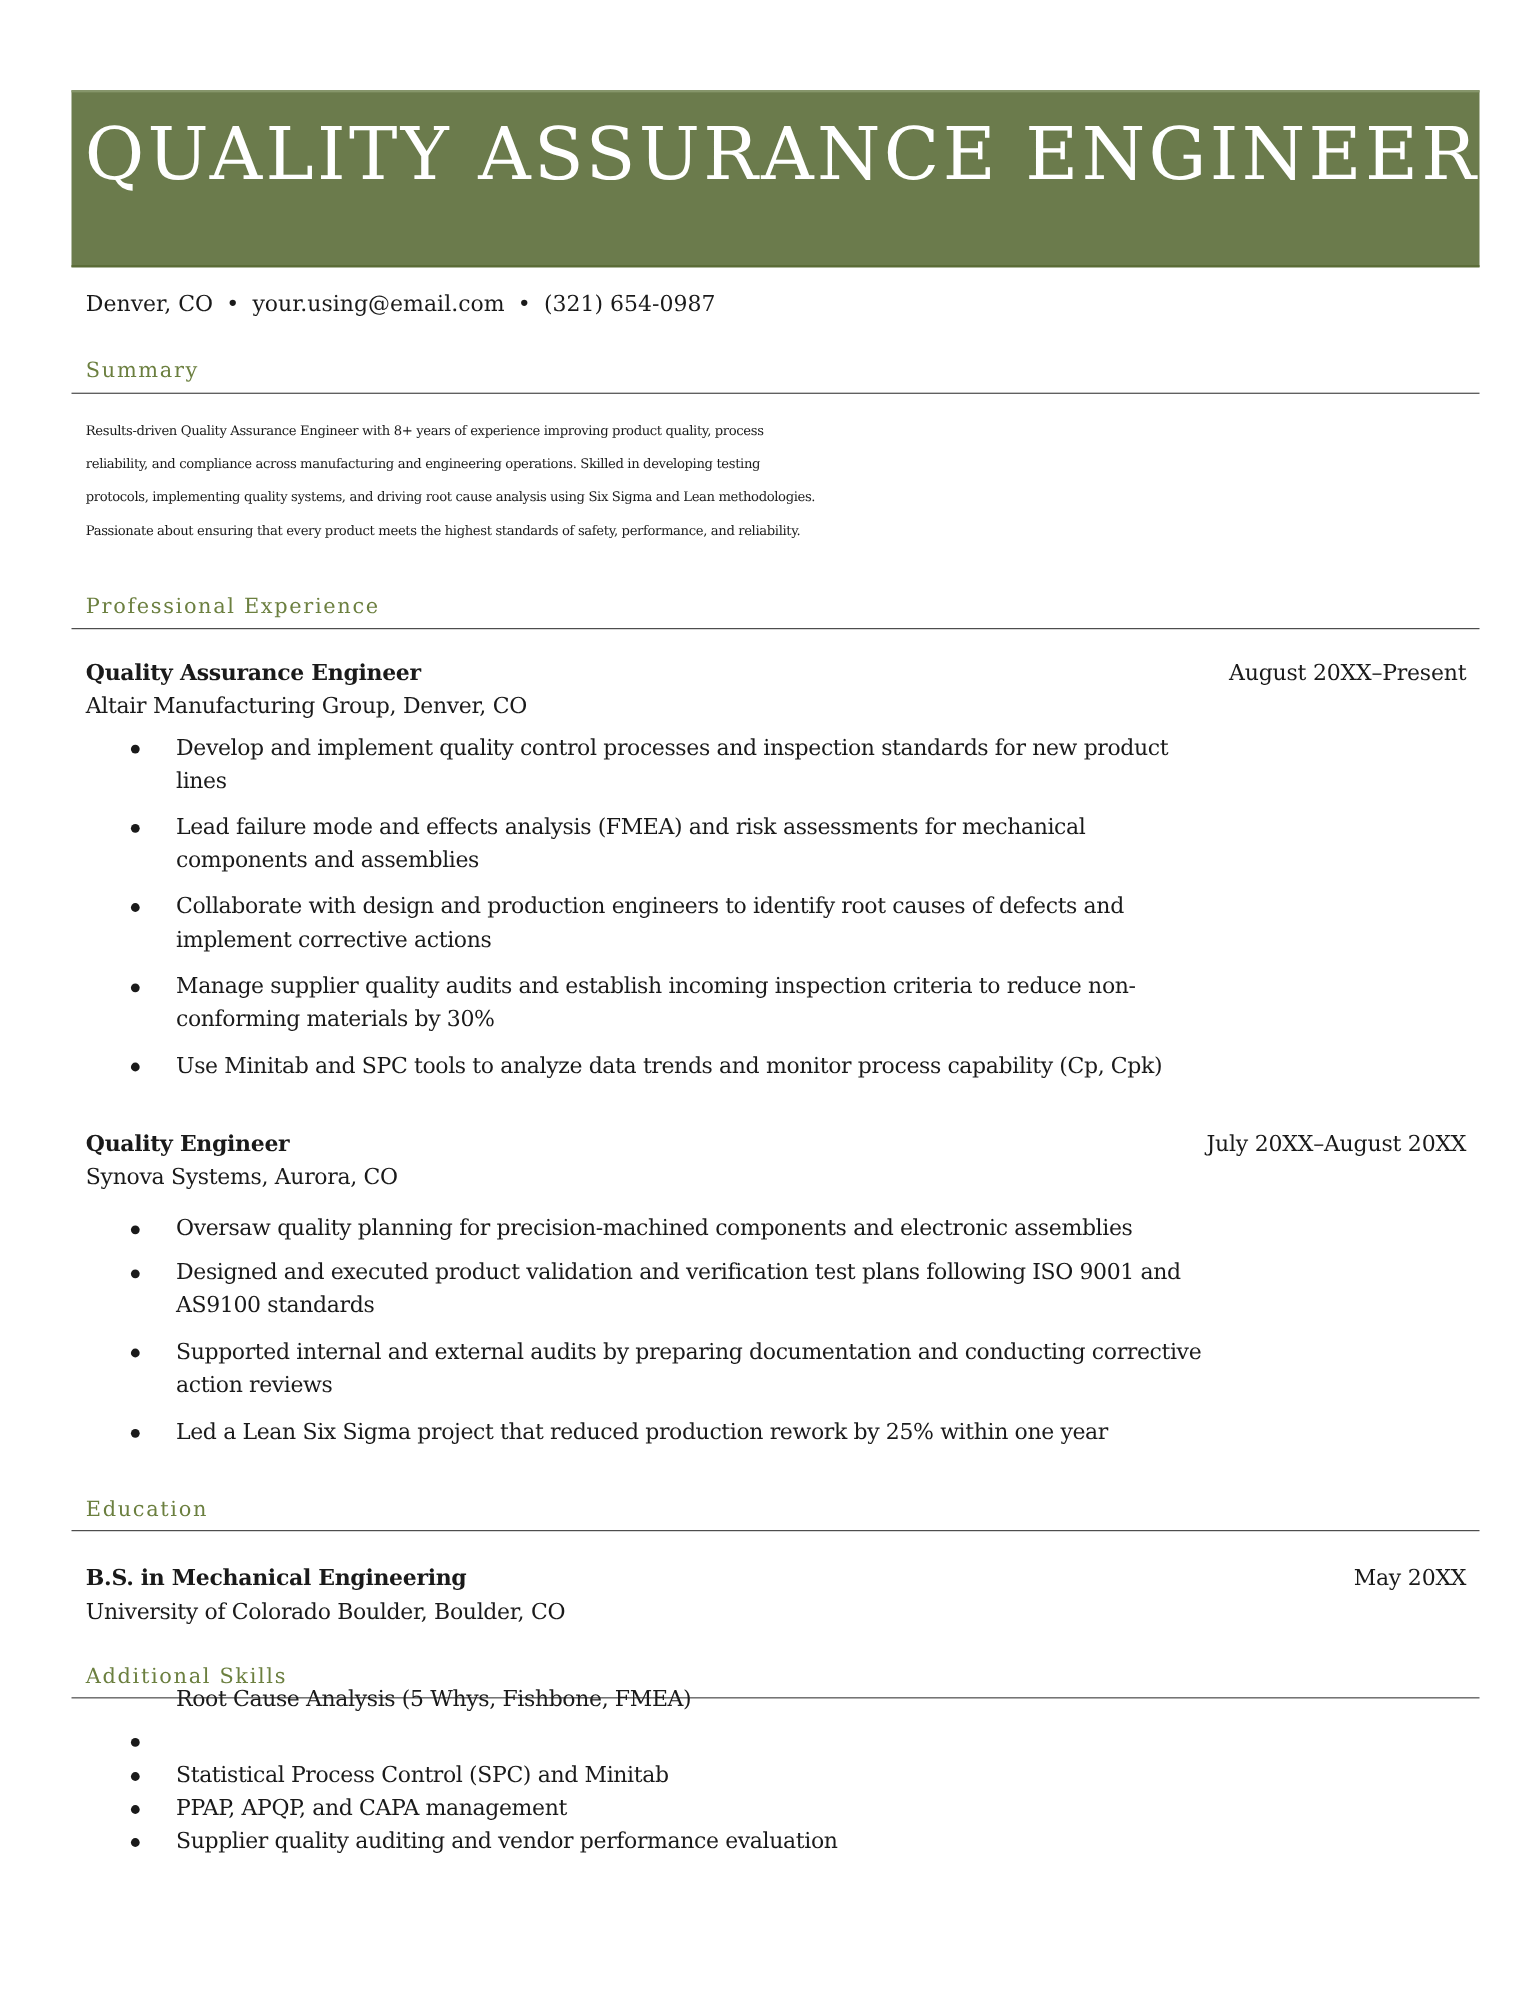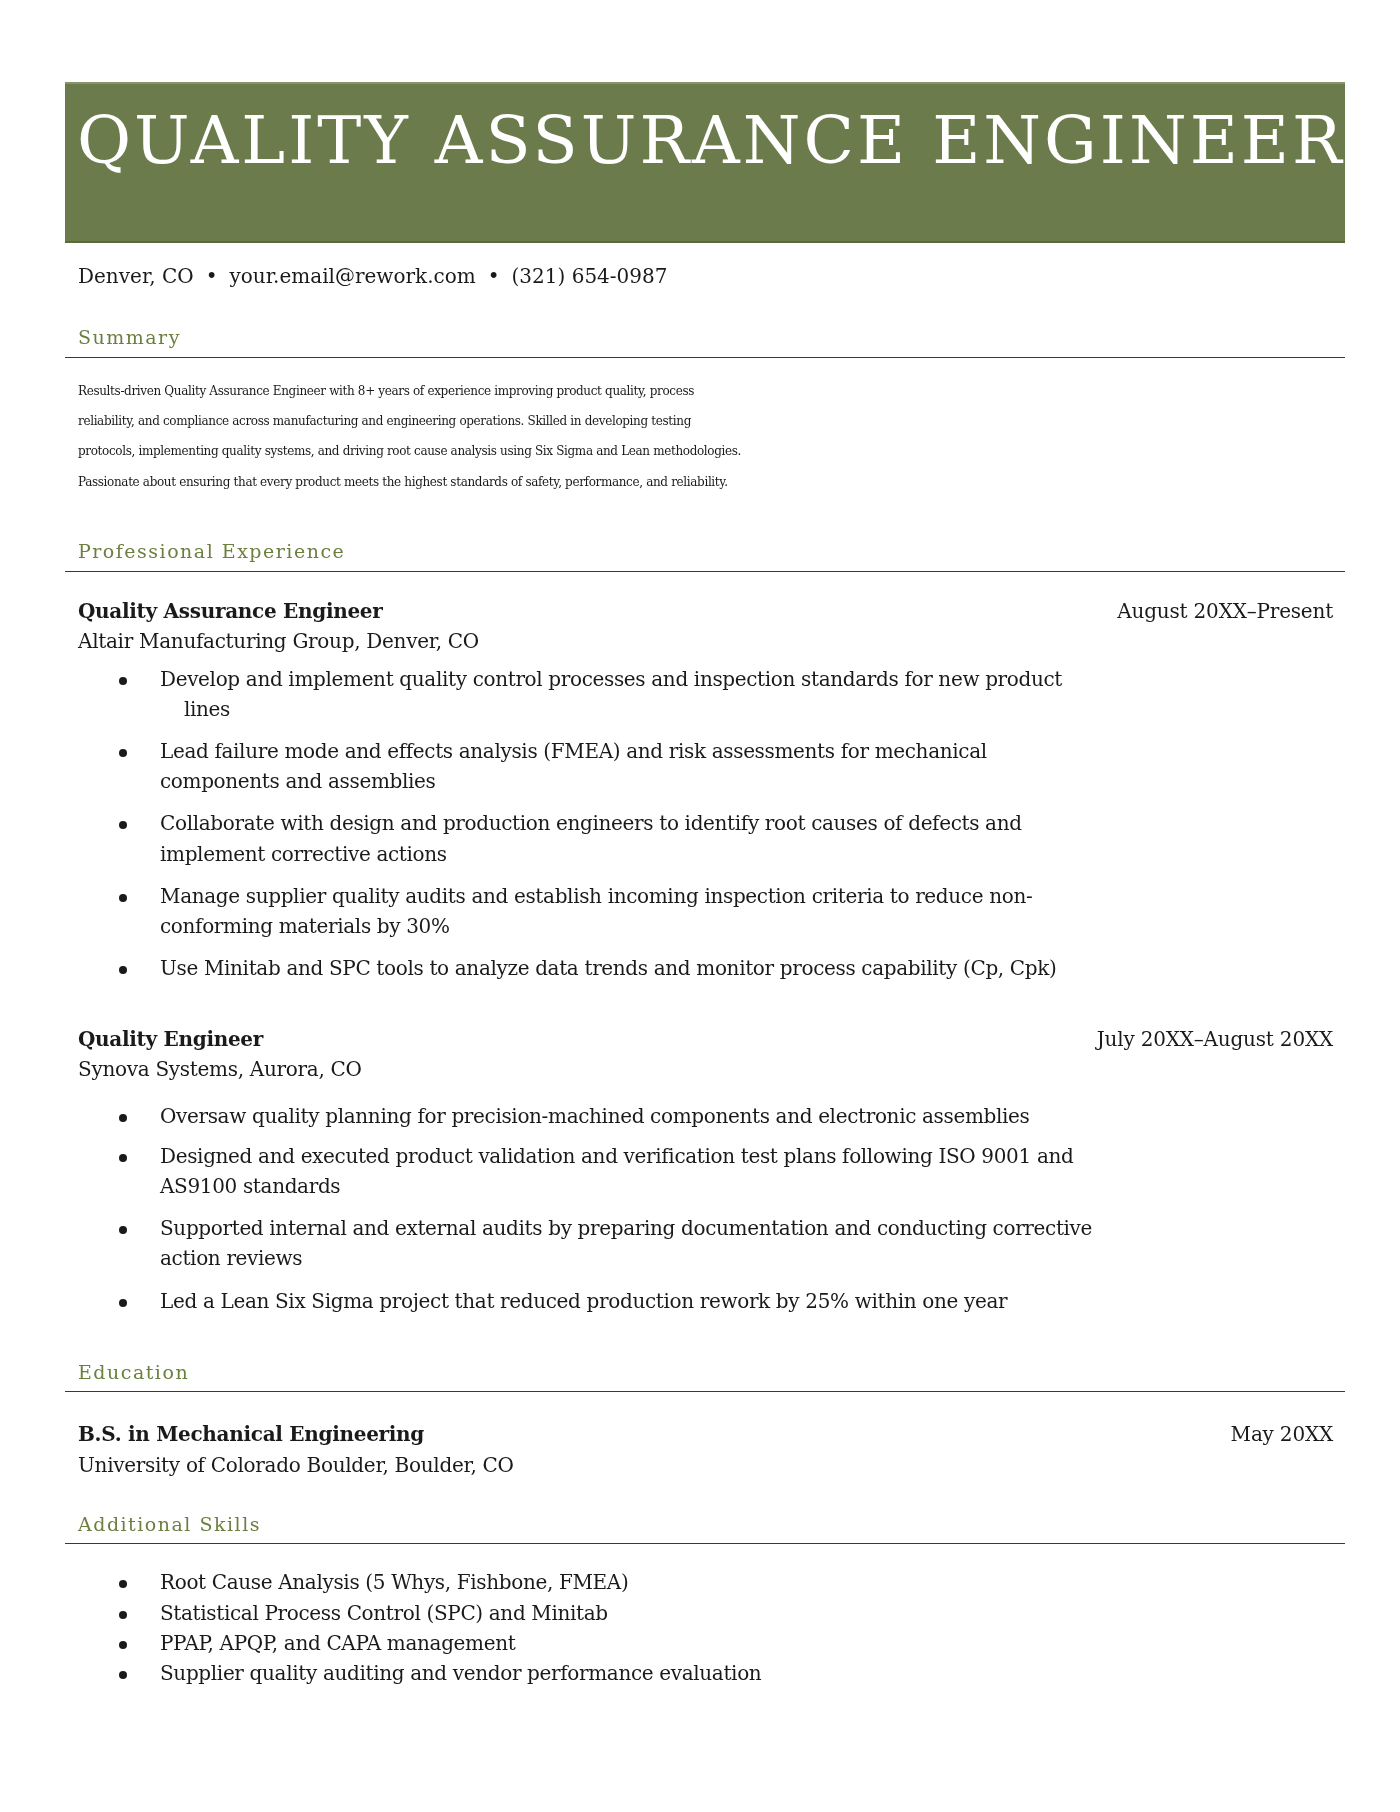--- a/index.html
+++ b/index.html
@@ -24,21 +24,21 @@
   .bullet-line { left: 160px; font-size: 20px; letter-spacing: -0.35px; }
 </style>
 </head>
 <body>
 
 <div class="banner" style="background: rgb(107, 123, 76);">
   <div class="title">QUALITY ASSURANCE ENGINEER</div>
 </div>
 
 <div class="abs contact">
-  <span>Denver, CO</span><span class="sep">•</span><span>your.email@rework.com</span><span class="sep">•</span><span>(321) 654-0987</span>
+  <span>Denver, CO</span><span class="sep">•</span><span>your.using@email.com</span><span class="sep">•</span><span>(321) 654-0987</span>
 </div>
 
 <div class="abs heading" style="top: 326px; color: rgb(107, 127, 63);">Summary</div>
 <div class="rule" style="top:357px;"></div>
 <div>
   <div class="abs para-line" style="top:384px;">Results-driven Quality Assurance Engineer with 8+ years of experience improving product quality, process</div>
   <div class="abs para-line" style="top:414px;">reliability, and compliance across manufacturing and engineering operations. Skilled in developing testing</div>
   <div class="abs para-line" style="top:444px;">protocols, implementing quality systems, and driving root cause analysis using Six Sigma and Lean methodologies.</div>
   <div class="abs para-line" style="top:475px;">Passionate about ensuring that every product meets the highest standards of safety, performance, and reliability.</div>
 </div>
@@ -47,21 +47,21 @@
 <div class="rule" style="top:571px;"></div>
 
 <div>
   <div class="abs job-title" style="top:599px;">Quality Assurance Engineer</div>
   <div class="abs date" style="top:599px;">August 20XX–Present</div>
   <div class="abs org" style="top:629px;">Altair Manufacturing Group, Denver, CO</div>
 
   <div>
     <div class="bullet-dot" style="top:677px;"></div>
     <div class="abs bullet-line" style="top:667px;">Develop and implement quality control processes and inspection standards for new product</div>
-    <div class="abs bullet-line" style="top:697px;margin-left:24px;">lines</div>
+    <div class="abs bullet-line" style="top:697px;">lines</div>
   </div>
   <div>
     <div class="bullet-dot" style="top:749px;"></div>
     <div class="abs bullet-line" style="top:739px;text-align:right;">Lead failure mode and effects analysis (FMEA) and risk assessments for mechanical</div>
     <div class="abs bullet-line" style="top:769px;">components and assemblies</div>
   </div>
   <div>
     <div class="bullet-dot" style="top:821px;"></div>
     <div class="abs bullet-line" style="top:811px;">Collaborate with design and production engineers to identify root causes of defects and</div>
     <div class="abs bullet-line" style="top:842px;">implement corrective actions</div>
@@ -108,21 +108,21 @@
   <div class="abs job-title" style="top:1422px;">B.S. in Mechanical Engineering</div>
   <div class="abs date" style="top:1422px;">May 20XX</div>
   <div class="abs org" style="top:1453px;">University of Colorado Boulder, Boulder, CO</div>
 </div>
 
 <div class="abs heading" style="top: 1513px; color: rgb(107, 127, 63);">Additional Skills</div>
 <div class="rule" style="top:1543px;"></div>
 <div>
   <div>
     <div class="bullet-dot" style="top:1580px;"></div>
-    <div class="abs bullet-line" style="top:1570px;">Root Cause Analysis (5 Whys, Fishbone, FMEA)</div>
+    <div class="abs bullet-line" style="top:1532px;">Root Cause Analysis (5 Whys, Fishbone, FMEA)</div>
   </div>
   <div>
     <div class="bullet-dot" style="top:1611px;"></div>
     <div class="abs bullet-line" style="top:1601px;">Statistical Process Control (SPC) and Minitab</div>
   </div>
   <div>
     <div class="bullet-dot" style="top:1641px;"></div>
     <div class="abs bullet-line" style="top:1631px;">PPAP, APQP, and CAPA management</div>
   </div>
   <div>

